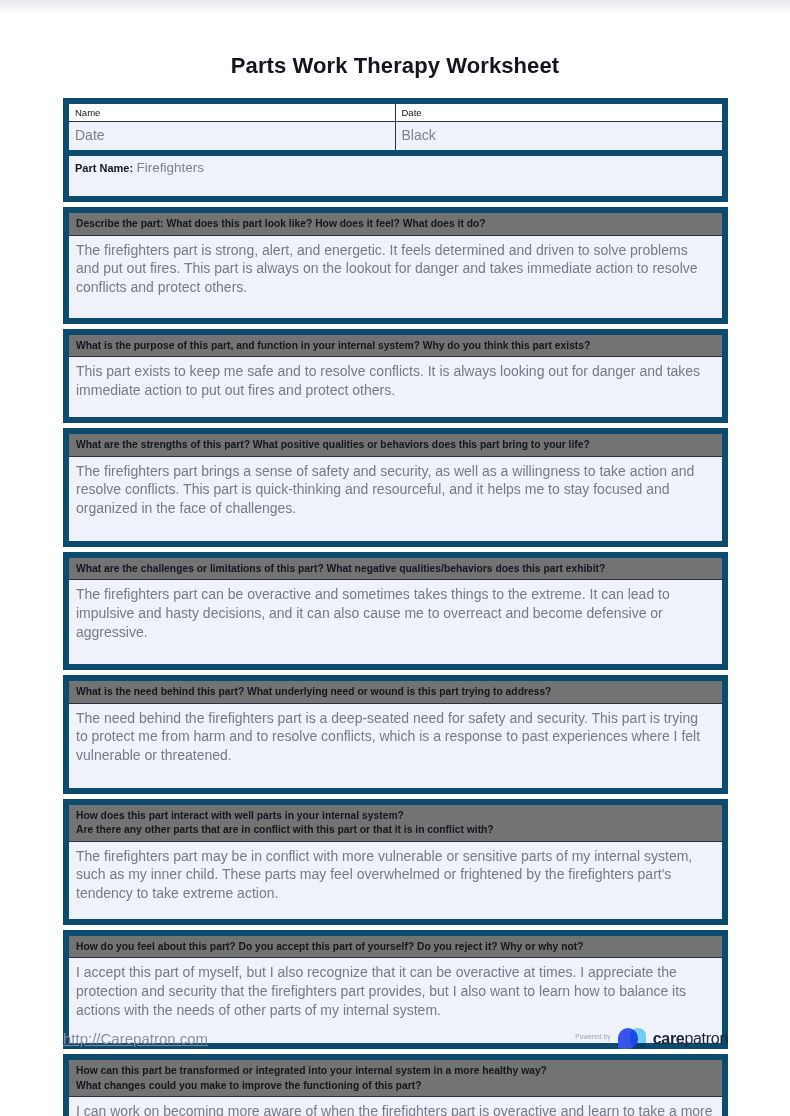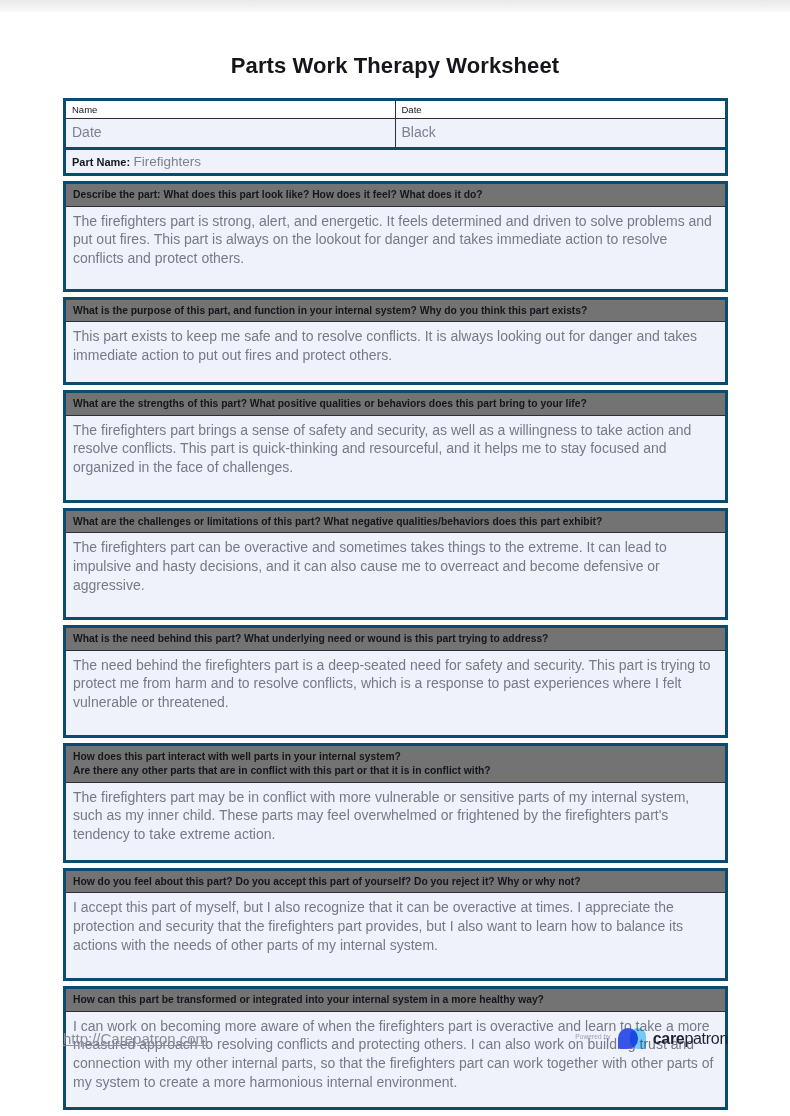--- a/index.html
+++ b/index.html
@@ -40,21 +40,21 @@
   }
   .sheet {
     position: absolute;
     left: 63px;
     top: 98px;
     width: 665px;
   }
 
   
   .block {
-    border: 3px solid #0c4a6e;
+    border: 6px solid #0c4a6e;
     box-sizing: border-box;
     background: #ffffff;
   }
   .block + .block {
     border-top: none;
   }
   .spacer {
     height: 5px;
     background: #ffffff;
   }
@@ -85,21 +85,21 @@
     background: #eff1fb;
     padding: 4px 0 6px 6px;
     border-top: 1px solid #2b2f3a;
     line-height: 18px;
     min-height: 18px;
   }
 
   
   .partrow {
     background: #eff1fb;
-    padding: 4px 6px 3px 6px;
+    padding: 4px 6px 20px 6px;
     font-size: 12px;
     line-height: 16px;
     white-space: nowrap;
   }
   .partrow .plabel {
     font-weight: bold;
     color: #14161c;
     font-size: 11px;
   }
   .partrow .pvalue {
@@ -283,20 +283,21 @@
             <div class="qline">How do you feel about this part? Do you accept this part of yourself? Do you reject it? Why or why not?</div>
           </div>
           <div class="qbody" style="height: 85px;">
             <p>I accept this part of myself, but I also recognize that it can be overactive at times. I appreciate the protection and security that the firefighters part provides, but I also want to learn how to balance its actions with the needs of other parts of my internal system.</p>
           </div>
         </div>
         <div class="spacer"></div>
         <div class="block">
           <div class="qhead">
             <div class="qline">How can this part be transformed or integrated into your internal system in a more healthy way?</div>
+            <div class="qline">What changes could you make to improve the functioning of this part?</div>
           </div>
           <div class="qbody" style="height: 95px;">
             <p>I can work on becoming more aware of when the firefighters part is overactive and learn to take a more measured approach to resolving conflicts and protecting others. I can also work on building trust and connection with my other internal parts, so that the firefighters part can work together with other parts of my system to create a more harmonious internal environment.</p>
           </div>
         </div>
       </div>
 
   </div>
 
   <div class="footer">

